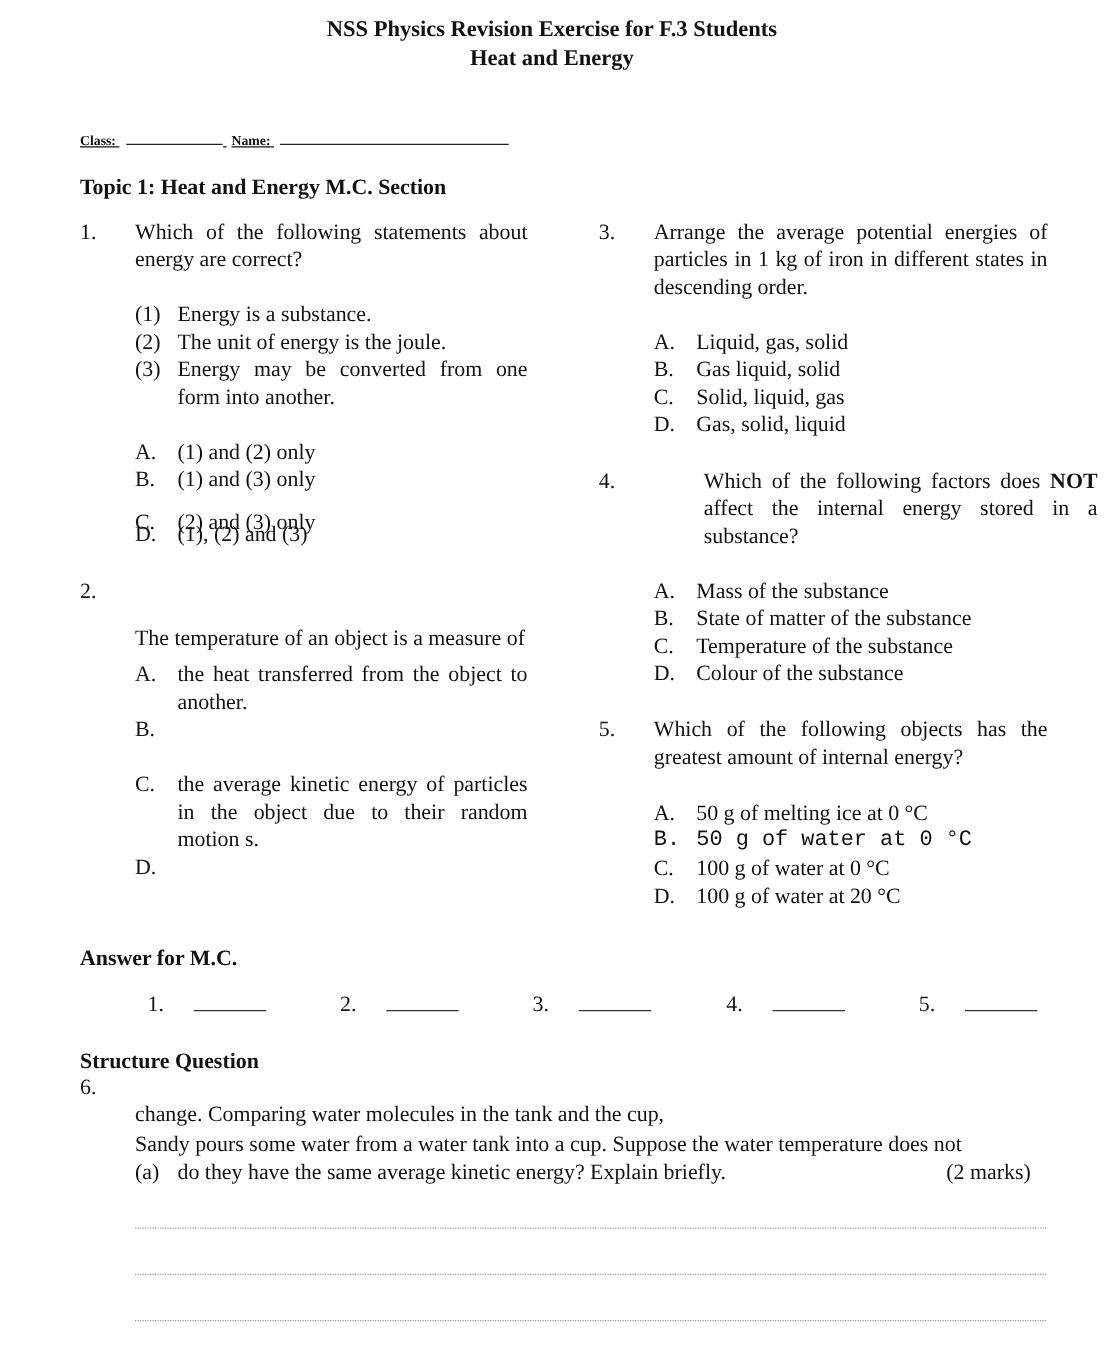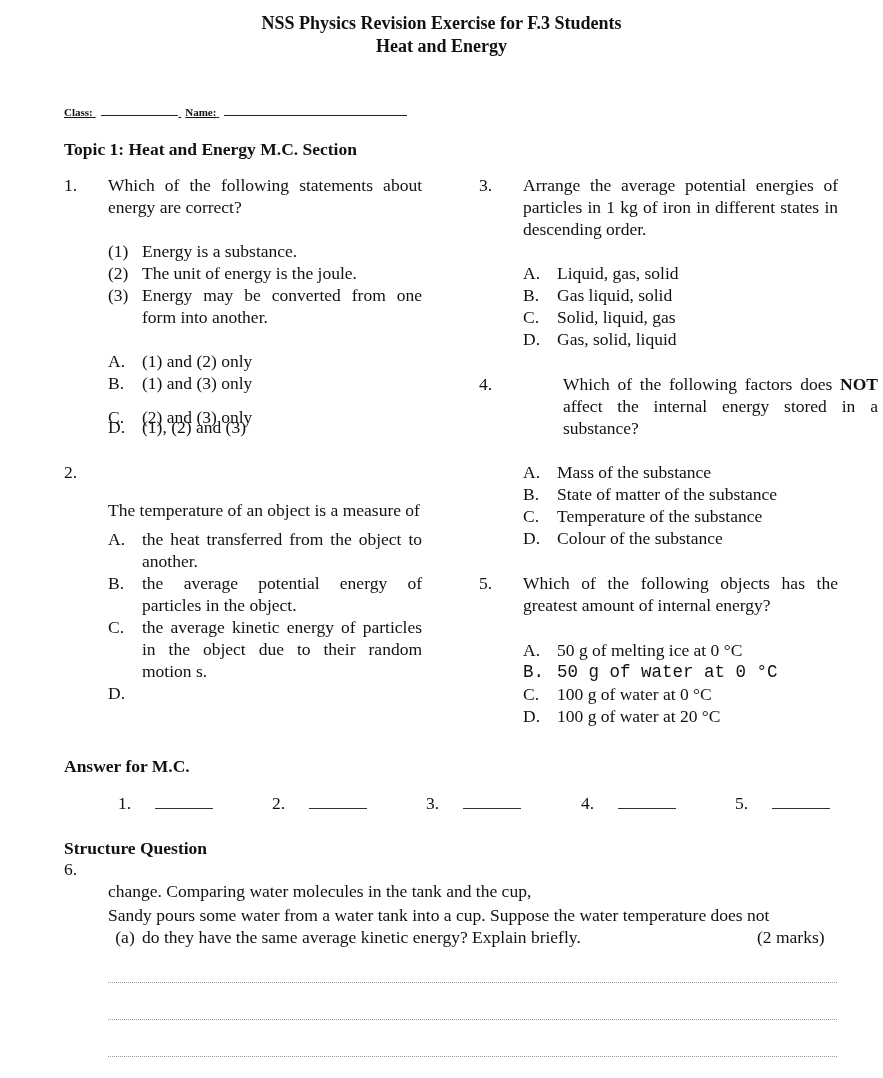--- a/index.html
+++ b/index.html
@@ -66,21 +66,20 @@
   <div class="qnum line" style="left:64px; top:461px;">2.</div>
   <div class="qtext justify" style="left:108px; top:461px; width:314px;margin-top:38px;">
     <span>The temperature of an object is a</span> <span>measure of</span>
   </div>
   <div class="wrap-opt" style="left:108px; top:528px; width:314px;">
     <span class="lbl">A.</span>
     <span class="txt"><span> the heat transferred from the object</span> <span>to another.</span></span>
   </div>
   <div class="wrap-opt" style="left:108px; top:572px; width:314px;">
     <span class="lbl">B.</span>
-    <span class="txt"><span>the average potential energy of</span> <span>particles in the object.</span></span>
   </div>
   <div class="wrap-opt" style="left:108px; top:616px; width:314px;">
     <span class="lbl">C.</span>
     <span class="txt"><span>the average kinetic energy of</span> <span>particles in the object due to their</span> <span>random motion s.</span></span>
   </div>
   <div class="wrap-opt" style="left:108px; top:682px; width:314px;">
     <span class="lbl">D.</span>
   </div>
 </div>
 
@@ -122,18 +121,18 @@
 <div class="ans" style="left:272px;"><span class="n">2.</span><span class="b"></span></div>
 <div class="ans" style="left:426px;"><span class="n">3.</span><span class="b"></span></div>
 <div class="ans" style="left:581px;"><span class="n">4.</span><span class="b"></span></div>
 <div class="ans" style="left:735px;"><span class="n">5.</span><span class="b"></span></div>
 
 <div class="abs bold line" style="left:64px; top:837px;">Structure Question</div>
 <div>
   <div class="qnum line" style="left:64px; top:858px;">6.</div>
   <div class="qtext line" style="left:108px; top:904px;">Sandy pours some water from a water tank into a cup. Suppose the water temperature does not</div>
   <div class="qtext line" style="left:108px; top:880px;">change. Comparing water molecules in the tank and the cup,</div>
-  <div class="opt" style="left:108px; top:926px;text-align:center;"><span class="lbl">(a)</span><span>do they have the same average kinetic energy? Explain briefly.</span></div>
+  <div class="opt" style="left:108px; top:926px;"><span class="lbl">(a)</span><span>do they have the same average kinetic energy? Explain briefly.</span></div>
   <div class="opt" style="left:757px; top:926px;">(2 marks)</div>
   <div class="dots" style="top:982px;"></div>
   <div class="dots" style="top:1019px;"></div>
   <div class="dots" style="top:1056px;"></div>
 </div>
 
 </body></html>

